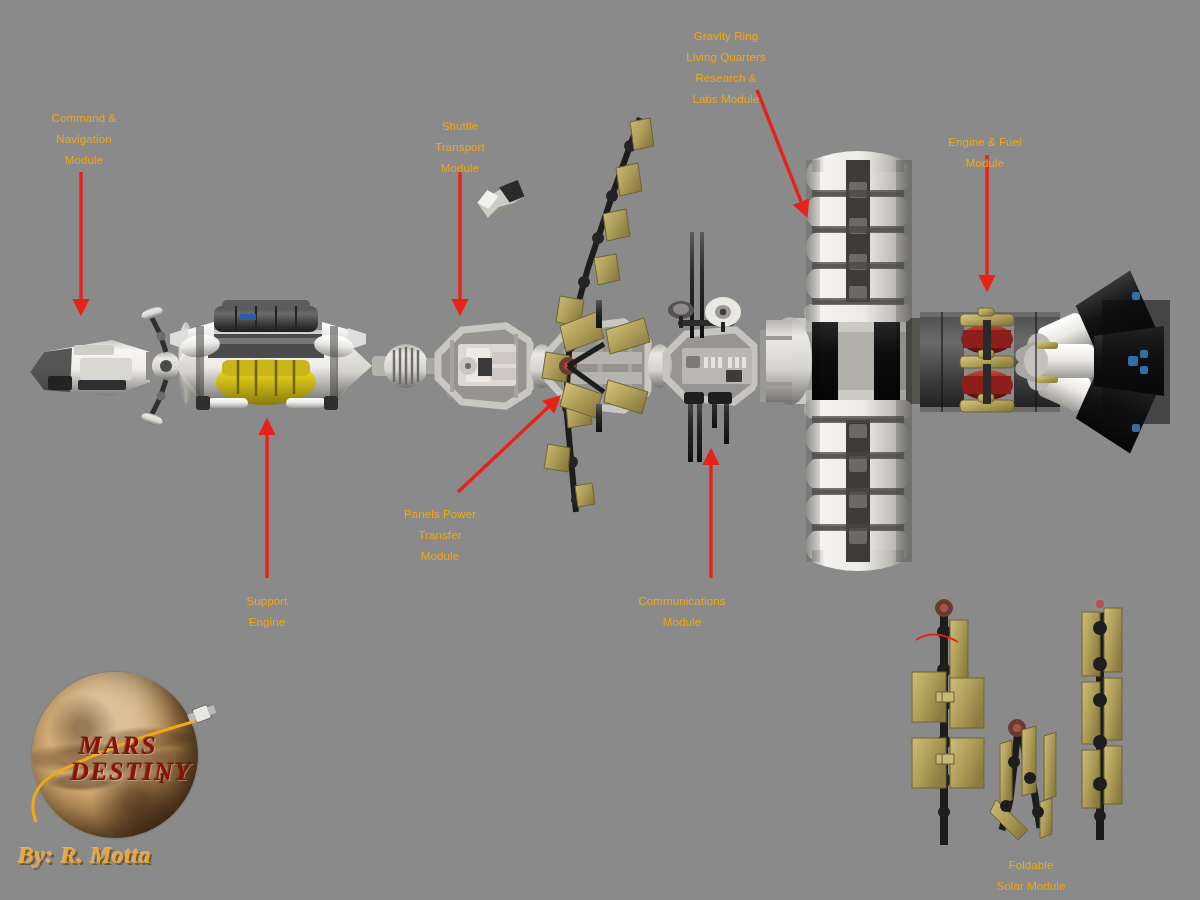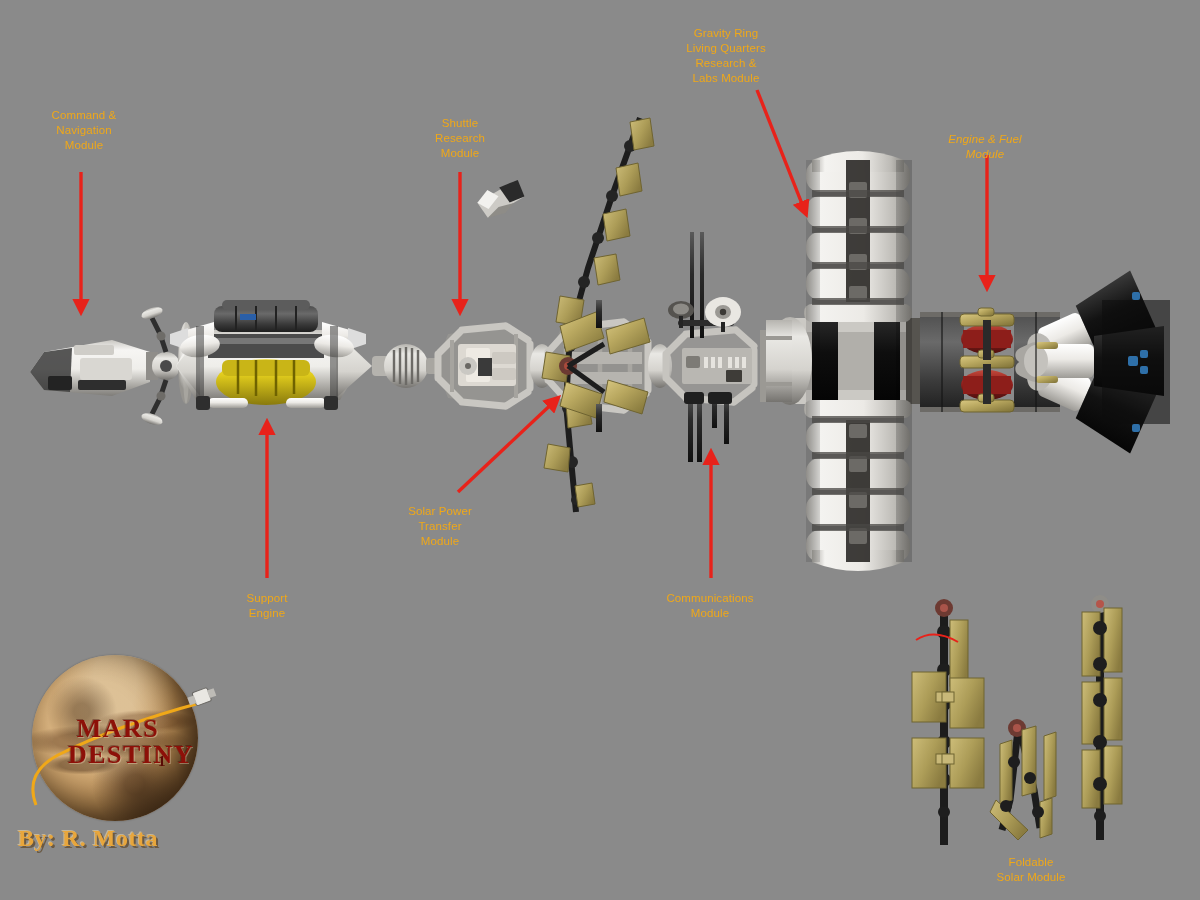--- a/index.html
+++ b/index.html
@@ -9,31 +9,31 @@
     background:#8a8a8a;
     font-family:"Liberation Sans", sans-serif;
     overflow:hidden;
     position:relative;
   }
   #stage{position:absolute;inset:0;width:1200px;height:900px;}
   .lbl{
     position:absolute;
     color:#f0a818;
     font-size:11.5px;
-    line-height:15px;
+    line-height:21px;
     text-align:center;
     white-space:pre-line;
     letter-spacing:.1px;
     font-family:"Liberation Sans", sans-serif;
     pointer-events:none;
   }
   svg.layer{position:absolute;left:0;top:0;width:1200px;height:900px;}
 
   
-  #logo-wrap{position:absolute;left:18px;top:655px;width:200px;height:210px;}
+  #logo-wrap{position:absolute;left:18px;top:672px;width:200px;height:210px;font-style:italic;}
   #mars-globe{
     position:absolute;left:14px;top:0;width:166px;height:166px;border-radius:50%;
     background:
       radial-gradient(circle at 62% 78%, rgba(60,35,18,.55) 0 6%, rgba(0,0,0,0) 26%),
       radial-gradient(circle at 30% 34%, rgba(70,45,22,.45) 0 5%, rgba(0,0,0,0) 22%),
       radial-gradient(ellipse at 50% 16%, rgba(225,205,170,.55) 0 18%, rgba(0,0,0,0) 52%),
       radial-gradient(circle at 36% 40%, #d8b27e 0 30%, #b98b52 58%, #8a5a2c 80%, #40220f 100%);
     box-shadow: inset -14px -12px 34px rgba(0,0,0,.62), 0 0 2px rgba(0,0,0,.3);
   }
   #mars-globe:after{
@@ -606,34 +606,34 @@
         <line x1="458" y1="492" x2="558" y2="398"></line>
         <line x1="711" y1="578" x2="711" y2="452"></line>
       </g>
   </svg>
 
   <div id="labels-layer">
       <div class="lbl" style="left: 14px; top: 108px; width: 140px; color: rgb(240, 168, 24);">Command &amp;
 Navigation
 Module</div>
       <div class="lbl" style="left: 395px; top: 116px; width: 130px; color: rgb(240, 168, 24);">Shuttle
-Research
+Transport
 Module</div>
       <div class="lbl" style="left: 641px; top: 26px; width: 170px; color: rgb(240, 168, 24);">Gravity Ring
 Living Quarters
 Research &amp;
 Labs  Module</div>
-      <div class="lbl" style="left: 910px; top: 132px; width: 150px; color: rgb(240, 168, 24); font-style: italic;">Engine &amp; Fuel
+      <div class="lbl" style="left: 910px; top: 132px; width: 150px; color: rgb(240, 168, 24);">Engine &amp; Fuel
 Module</div>
       <div class="lbl" style="left: 207px; top: 591px; width: 120px; color: rgb(240, 168, 24);">Support
 Engine</div>
-      <div class="lbl" style="left: 375px; top: 504px; width: 130px; color: rgb(240, 168, 24);">Solar Power
+      <div class="lbl" style="left: 375px; top: 504px; width: 130px; color: rgb(240, 168, 24);">Panels Power
 Transfer
 Module</div>
-      <div class="lbl" style="left: 630px; top: 591px; width: 160px; color: rgb(240, 168, 24);">Communications
+      <div class="lbl" style="left: 602px; top: 591px; width: 160px; color: rgb(240, 168, 24);">Communications
 Module</div>
       <div class="lbl" style="left: 956px; top: 855px; width: 150px; color: rgb(240, 168, 24);">Foldable
 Solar Module</div>
     </div>
 
   <div id="logo-wrap">
     <div id="mars-globe"></div>
     <svg width="200" height="210" style="position:absolute;left:0;top:0;">
       <path d="M18 150 Q6 118 40 100 Q100 70 182 48" stroke="#f0a818" stroke-width="3" fill="none"></path>
       <g transform="rotate(-20 186 42)">

